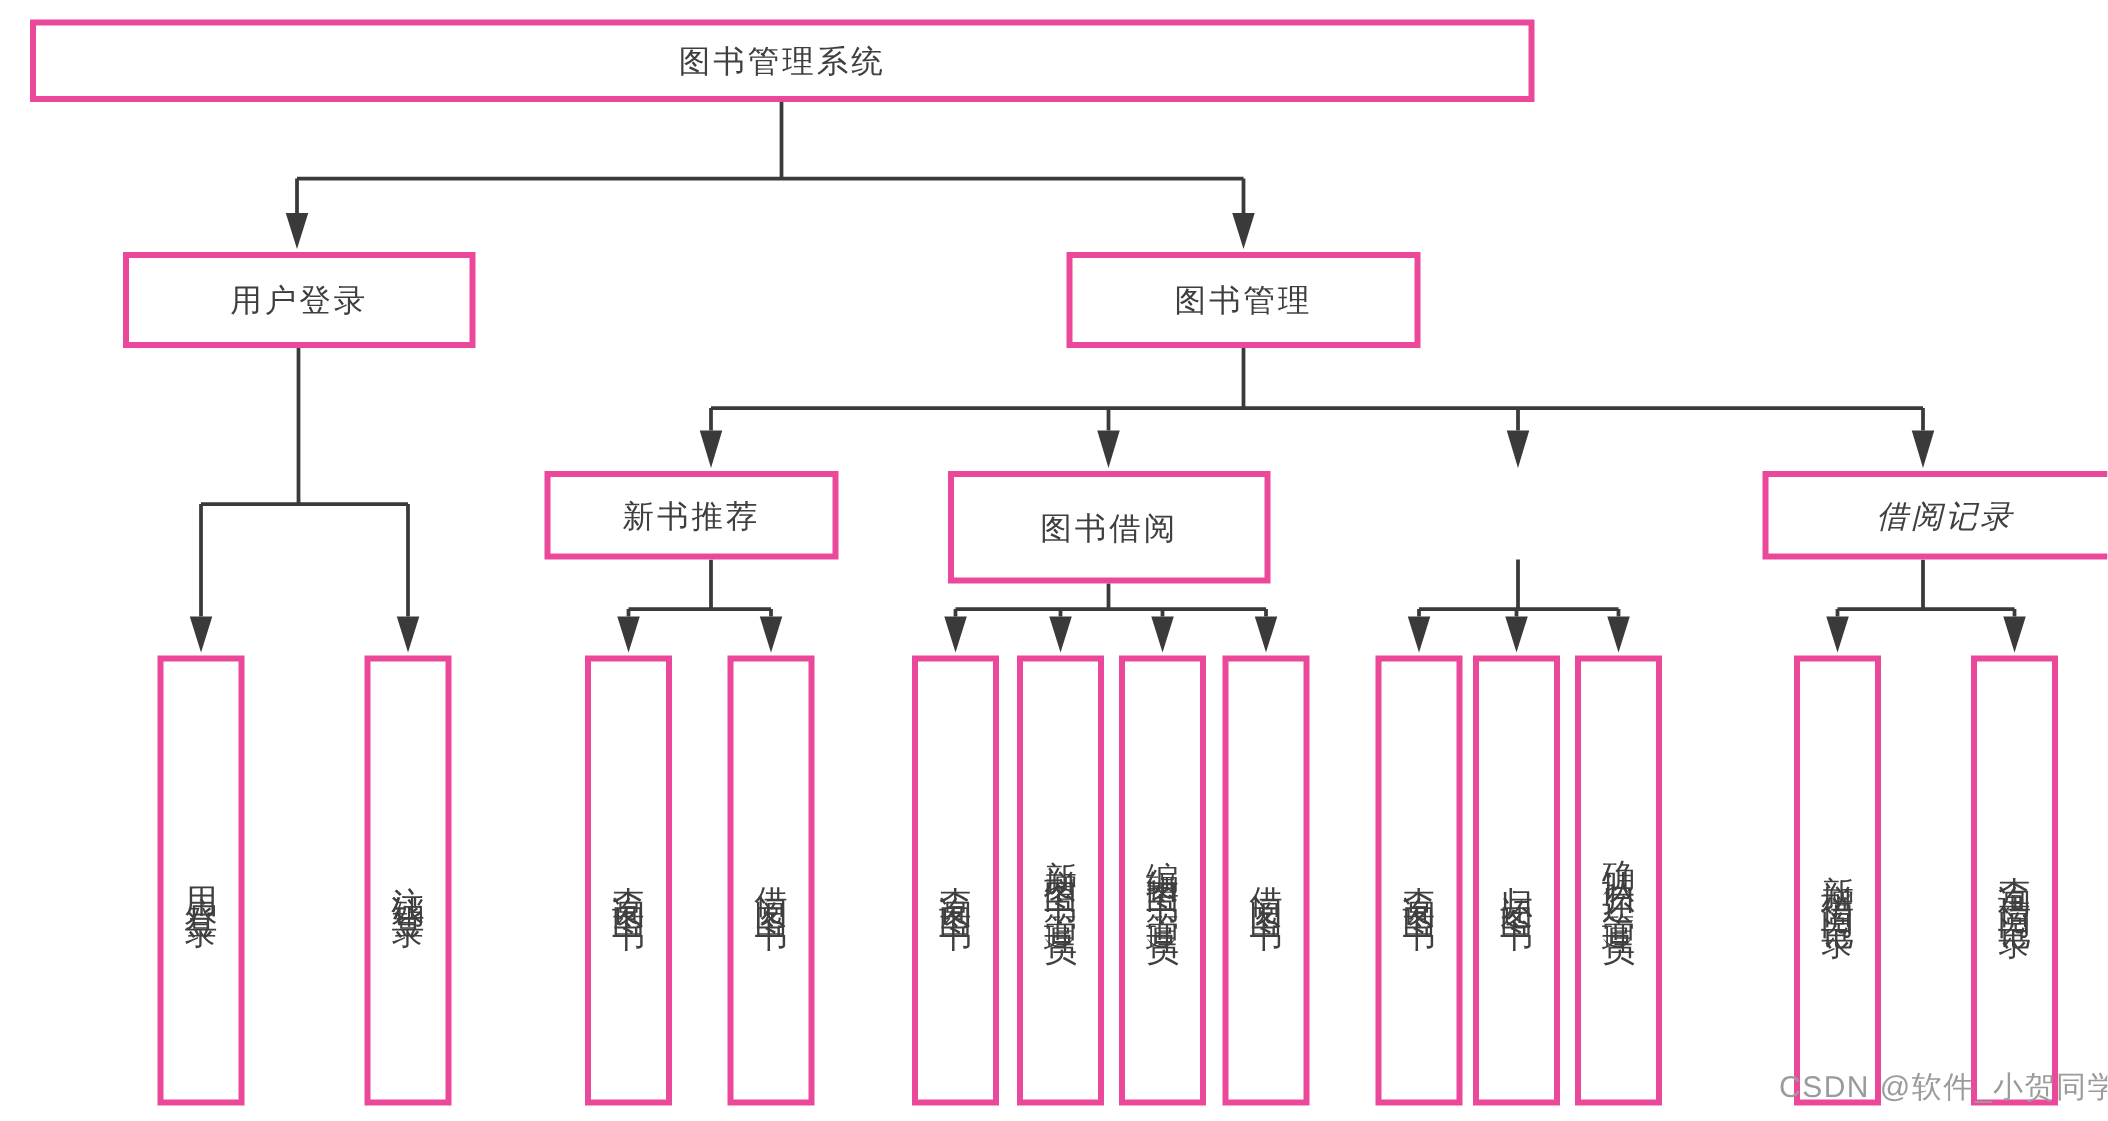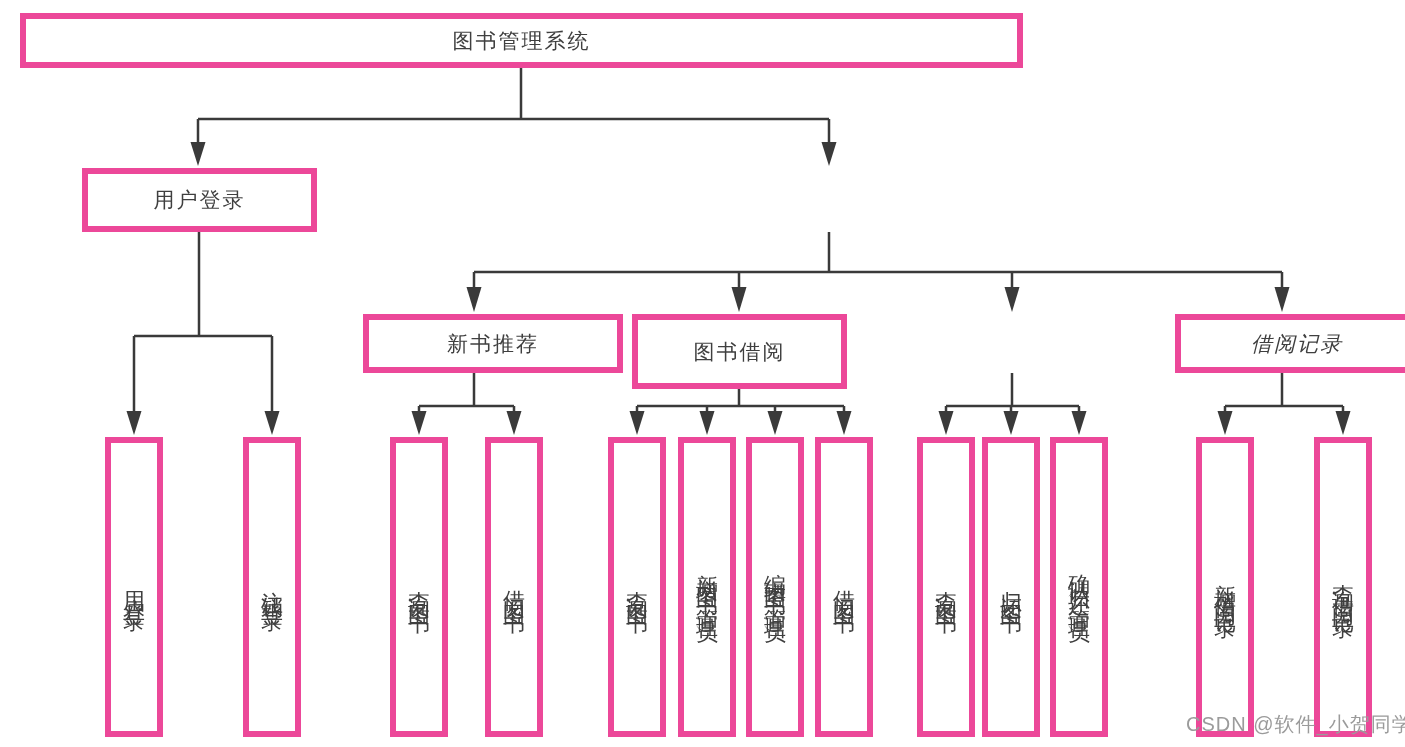--- a/index.html
+++ b/index.html
@@ -17,21 +17,21 @@
   svg.connectors {
     position: absolute;
     left: 0; top: 0;
     width: 1405px; height: 747px;
     z-index: 1;
   }
 
   .node {
     position: absolute;
     background: #ffffff;
-    border: 6px solid #ec4899;
+    border: 4px solid #ec4899;
     display: flex;
     align-items: center;
     justify-content: center;
     z-index: 2;
     color: #3f3f3f;
   }
 
   .node.h-label {
     font-size: 21px;
     letter-spacing: 2px;
@@ -102,22 +102,23 @@
       <polygon points="1003.5,411 1018.5,411 1011,435"></polygon>
       <polygon points="1071.5,411 1086.5,411 1079,435"></polygon>
       <polygon points="1217.5,411 1232.5,411 1225,435"></polygon>
       <polygon points="1335.5,411 1350.5,411 1343,435"></polygon>
     </g>
   </svg>
 
   <div class="node h-label" style="left:20px; top:13px; width:1003px; height:55px;">图书管理系统</div>
 
   <div class="node h-label" style="left:82px; top:168px; width:235px; height:64px;">用户登录</div>
+  <div class="node h-label" style="left:711px; top:168px; width:236px; height:64px;">图书管理</div>
 
-  <div class="node h-label" style="left:363px; top:314px; width:260px; height:59px;">新书推荐</div>
+  <div class="node h-label" style="left:363px; top:314px; width:196px; height:59px;">新书推荐</div>
   <div class="node h-label" style="left:632px; top:314px; width:215px; height:75px;">图书借阅</div>
   <div class="node h-label" style="left:1175px; top:314px; width:244px; height:59px;font-style:italic;">借阅记录</div>
 
   <div class="node leaf" style="left:105px; top:437px; width:58px; height:300px;">用户登录</div>
   <div class="node leaf" style="left:243px; top:437px; width:58px; height:300px;">注销登录</div>
 
   <div class="node leaf" style="left:390px; top:437px; width:58px; height:300px;">查询图书</div>
   <div class="node leaf" style="left:485px; top:437px; width:58px; height:300px;">借阅图书</div>
 
   <div class="node leaf" style="left:608px; top:437px; width:58px; height:300px;">查询图书</div>

